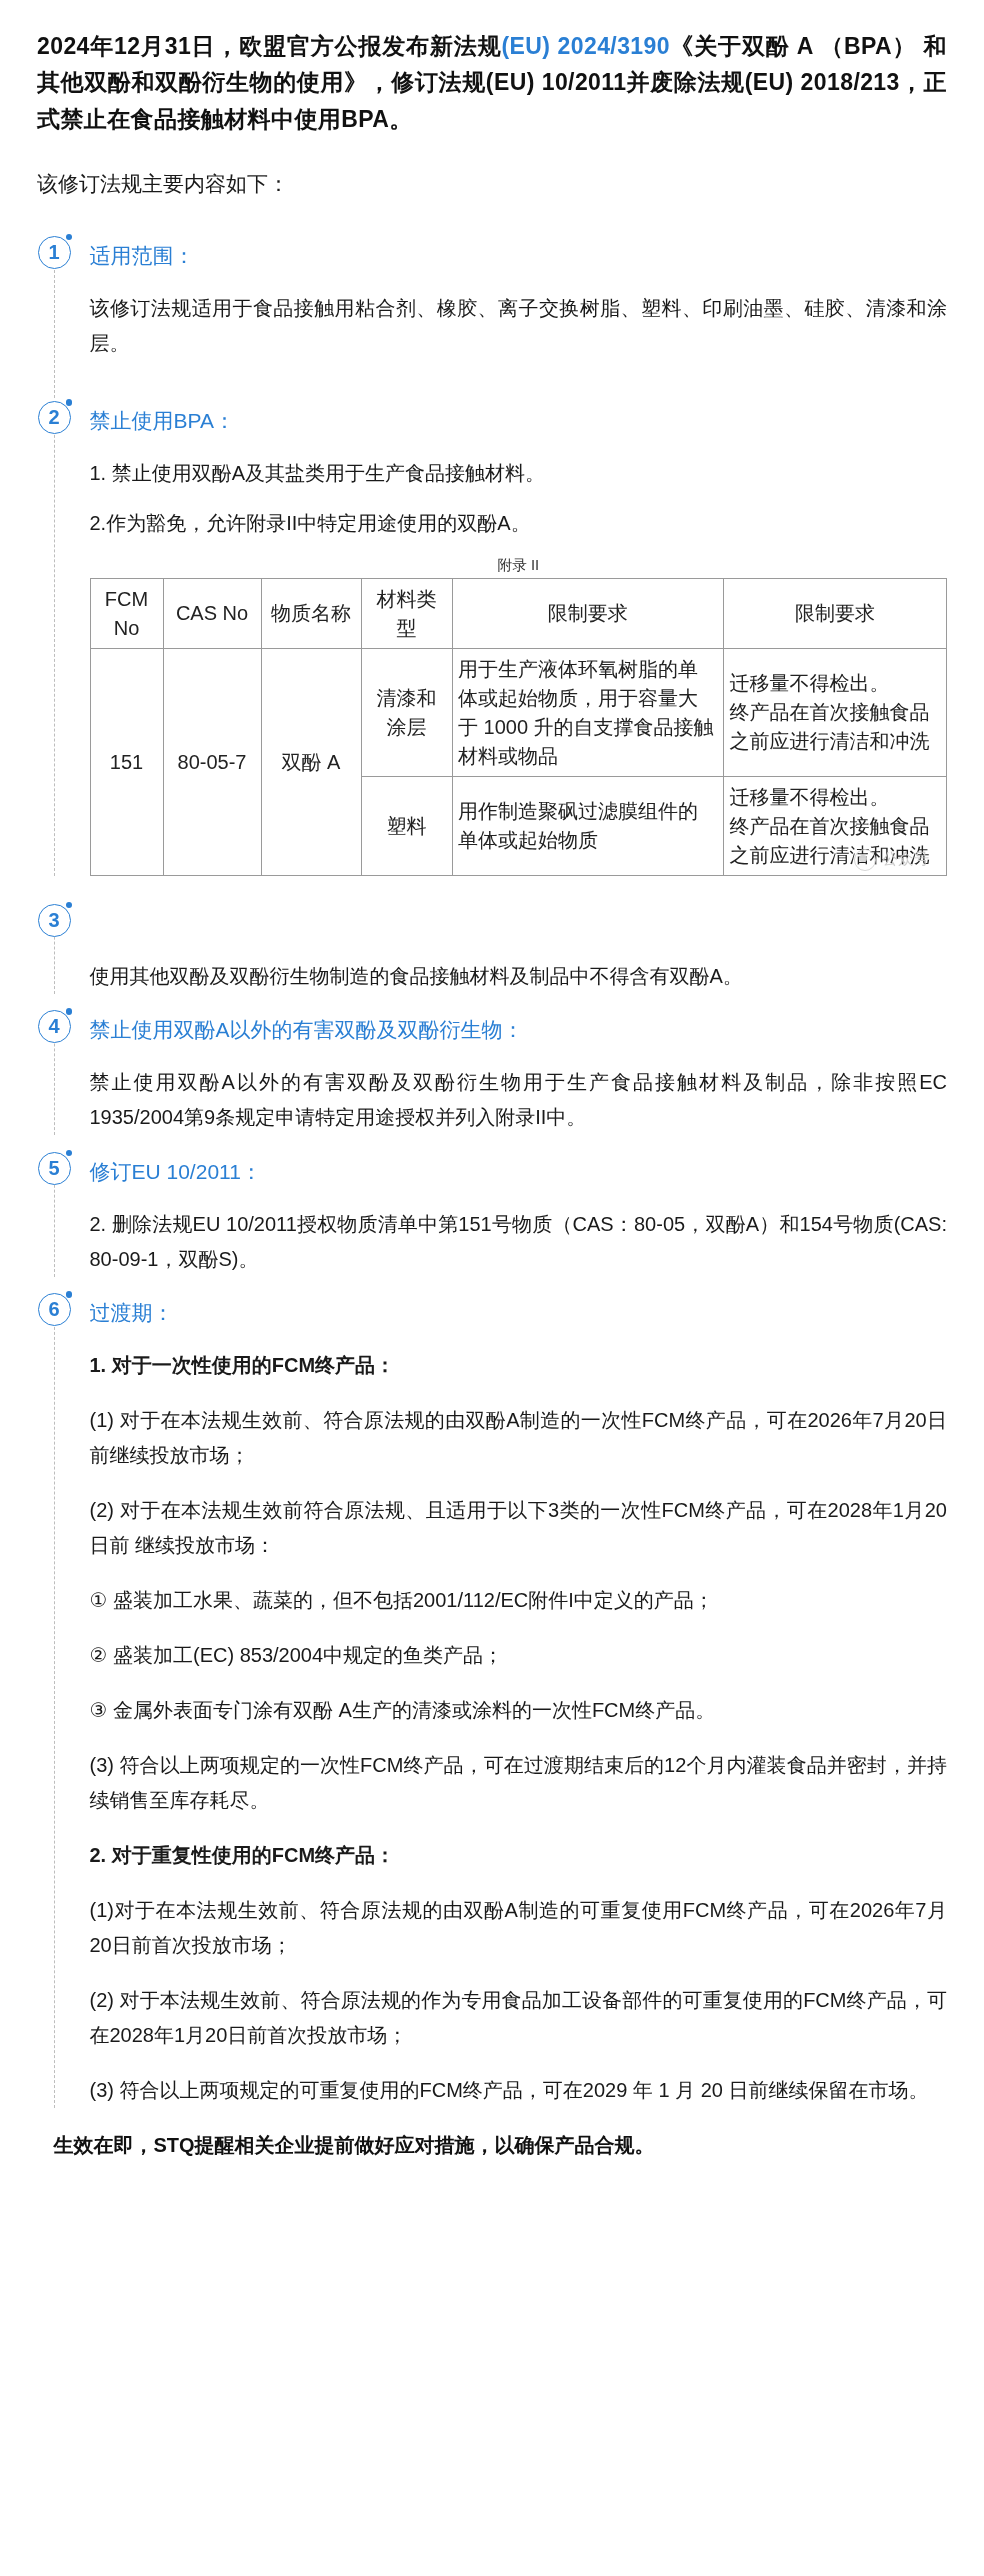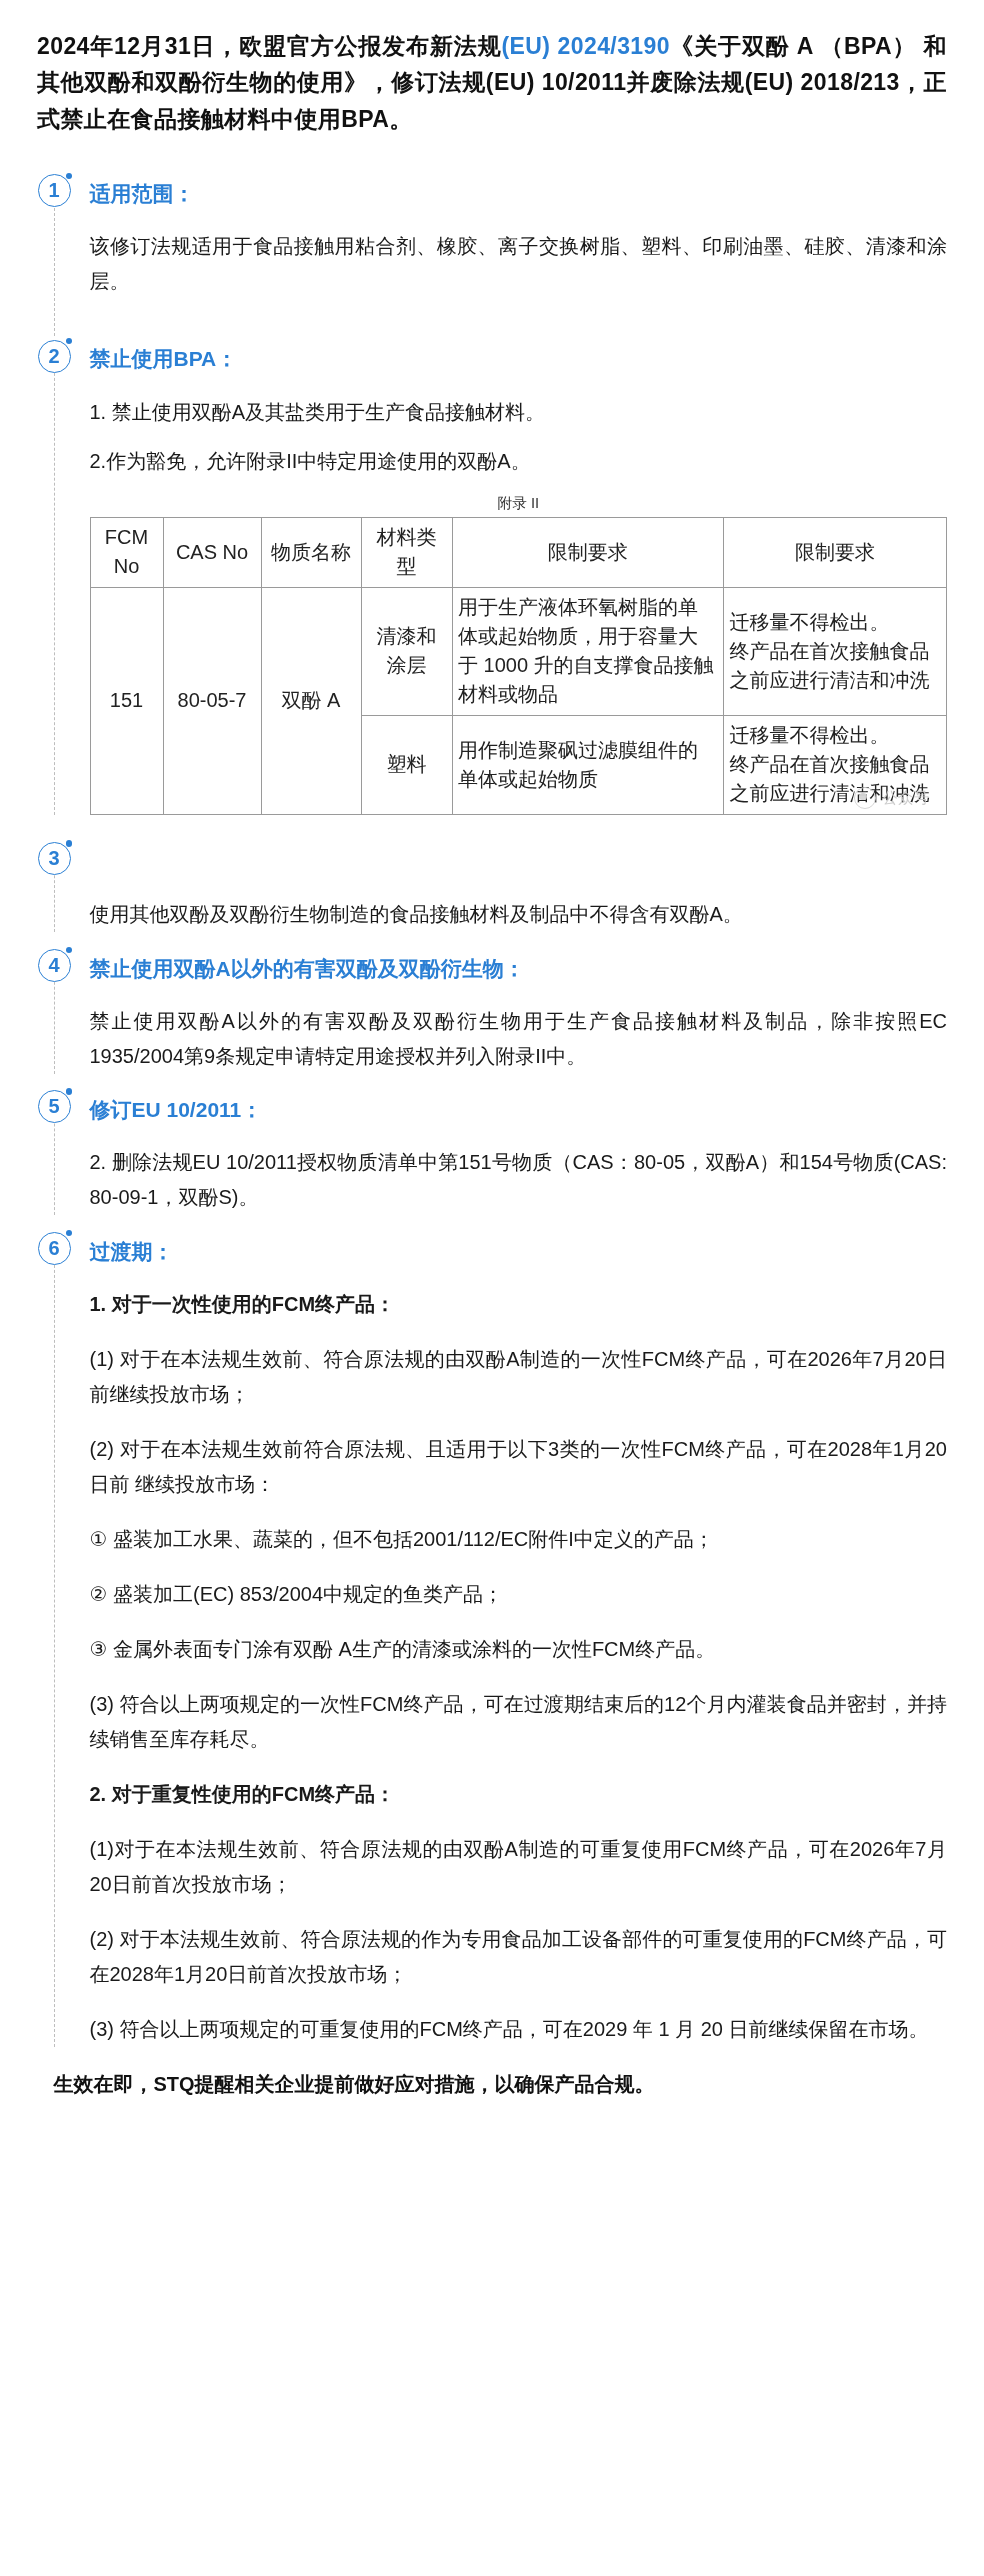--- a/index.html
+++ b/index.html
@@ -20,21 +20,21 @@
     position: relative;
   }
 
   
   .intro {
     font-size: 23px;
     font-weight: bold;
     line-height: 1.6;
     letter-spacing: 0.4px;
     color: #111111;
-    margin: 0 0 40px 0;
+    margin: 0 0 29px 0;
     text-align: justify;
   }
   .intro .blue {
     color: #2a7fd4;
   }
   .lead {
     font-size: 21px;
     line-height: 1.6;
     color: #1a1a1a;
     margin: 0 0 39px 0;
@@ -83,21 +83,21 @@
     position: absolute;
     right: -2.8px;
     top: -2.8px;
     width: 6.4px;
     height: 6.4px;
     background: #2a7fd4;
     border-radius: 50%;
   }
   .sec-title {
     font-size: 21px;
-    font-weight: bold;
+    font-weight: normal;
     color: #2a7fd4;
     line-height: 1.5;
     padding-top: 1.8px;
   }
   .para {
     font-size: 20px;
     line-height: 1.75;
     color: #1a1a1a;
     margin: 0 0 20px 0;
     text-align: justify;
@@ -193,20 +193,21 @@
 </style>
 </head>
 <body>
 
 <div class="page">
 
   <p class="intro">
     <span>2024年12月31日，欧盟官方公报发布新法规</span><span class="blue">(EU) 2024/3190</span><span>《关于双酚 A （BPA） 和其他双酚和双酚衍生物的使用》，修订法规(EU) 10/2011并废除法规(EU) 2018/213，正式禁止在食品接触材料中使用BPA。</span>
   </p>
 
+  <p class="lead">该修订法规主要内容如下：</p>
 
   <div class="section dashed">
     <div class="sec-head">
       <span class="num-badge">1</span>
       <span class="sec-title">适用范围：</span>
     </div>
     <p class="para">该修订法规适用于食品接触用粘合剂、橡胶、离子交换树脂、塑料、印刷油墨、硅胶、清漆和涂层。</p>
     <div class="spacer-sm"></div>
   </div>
 

